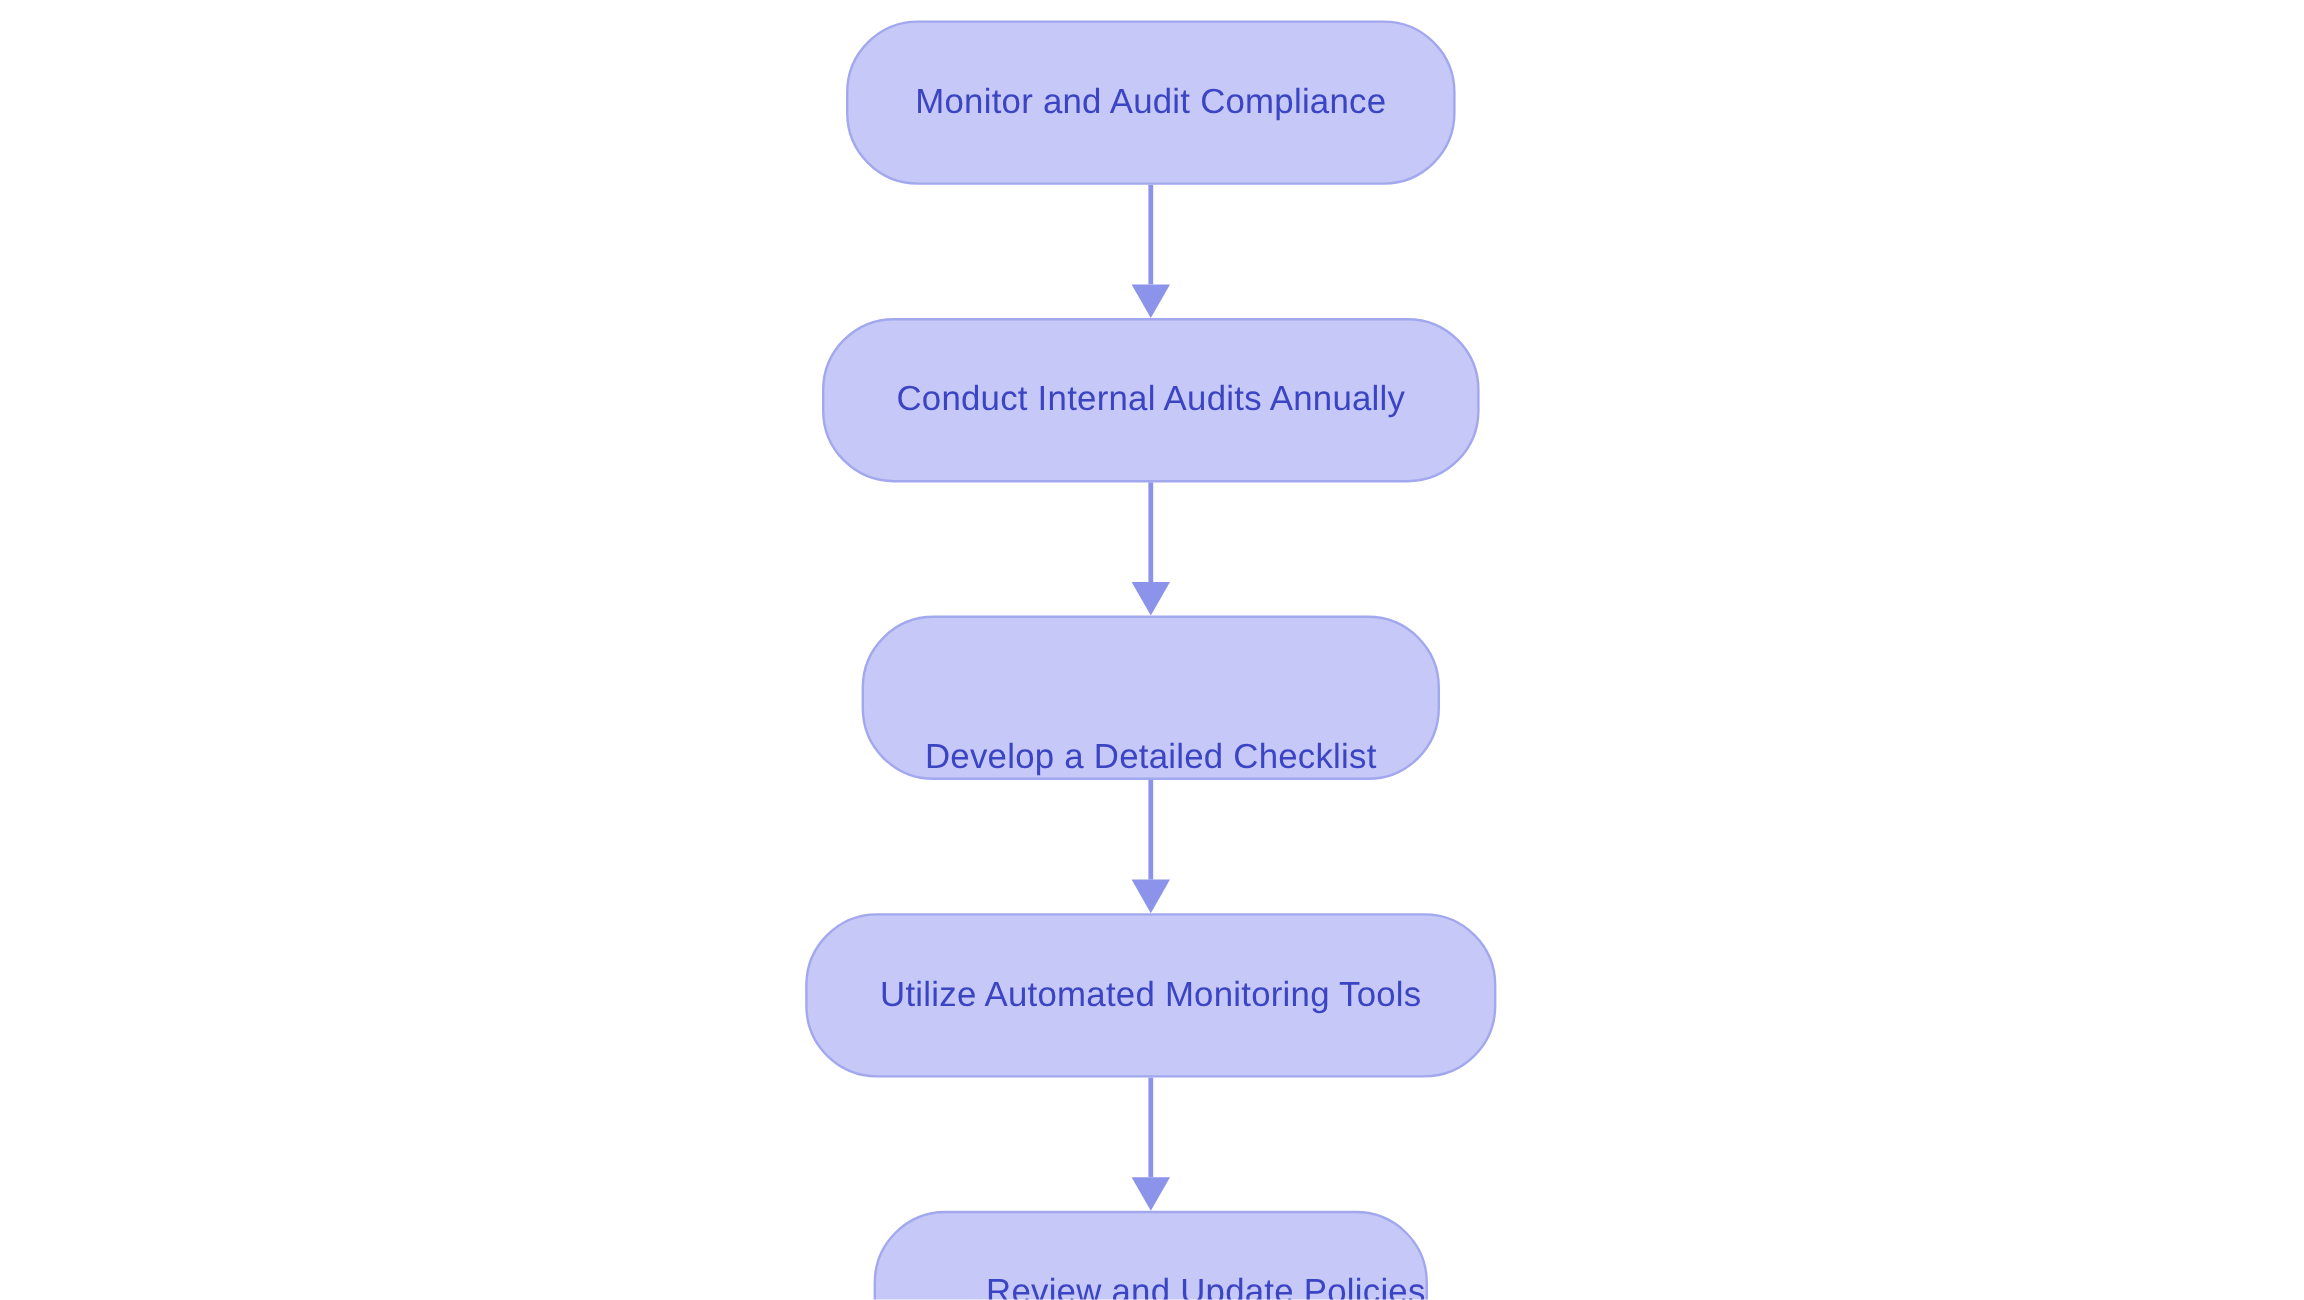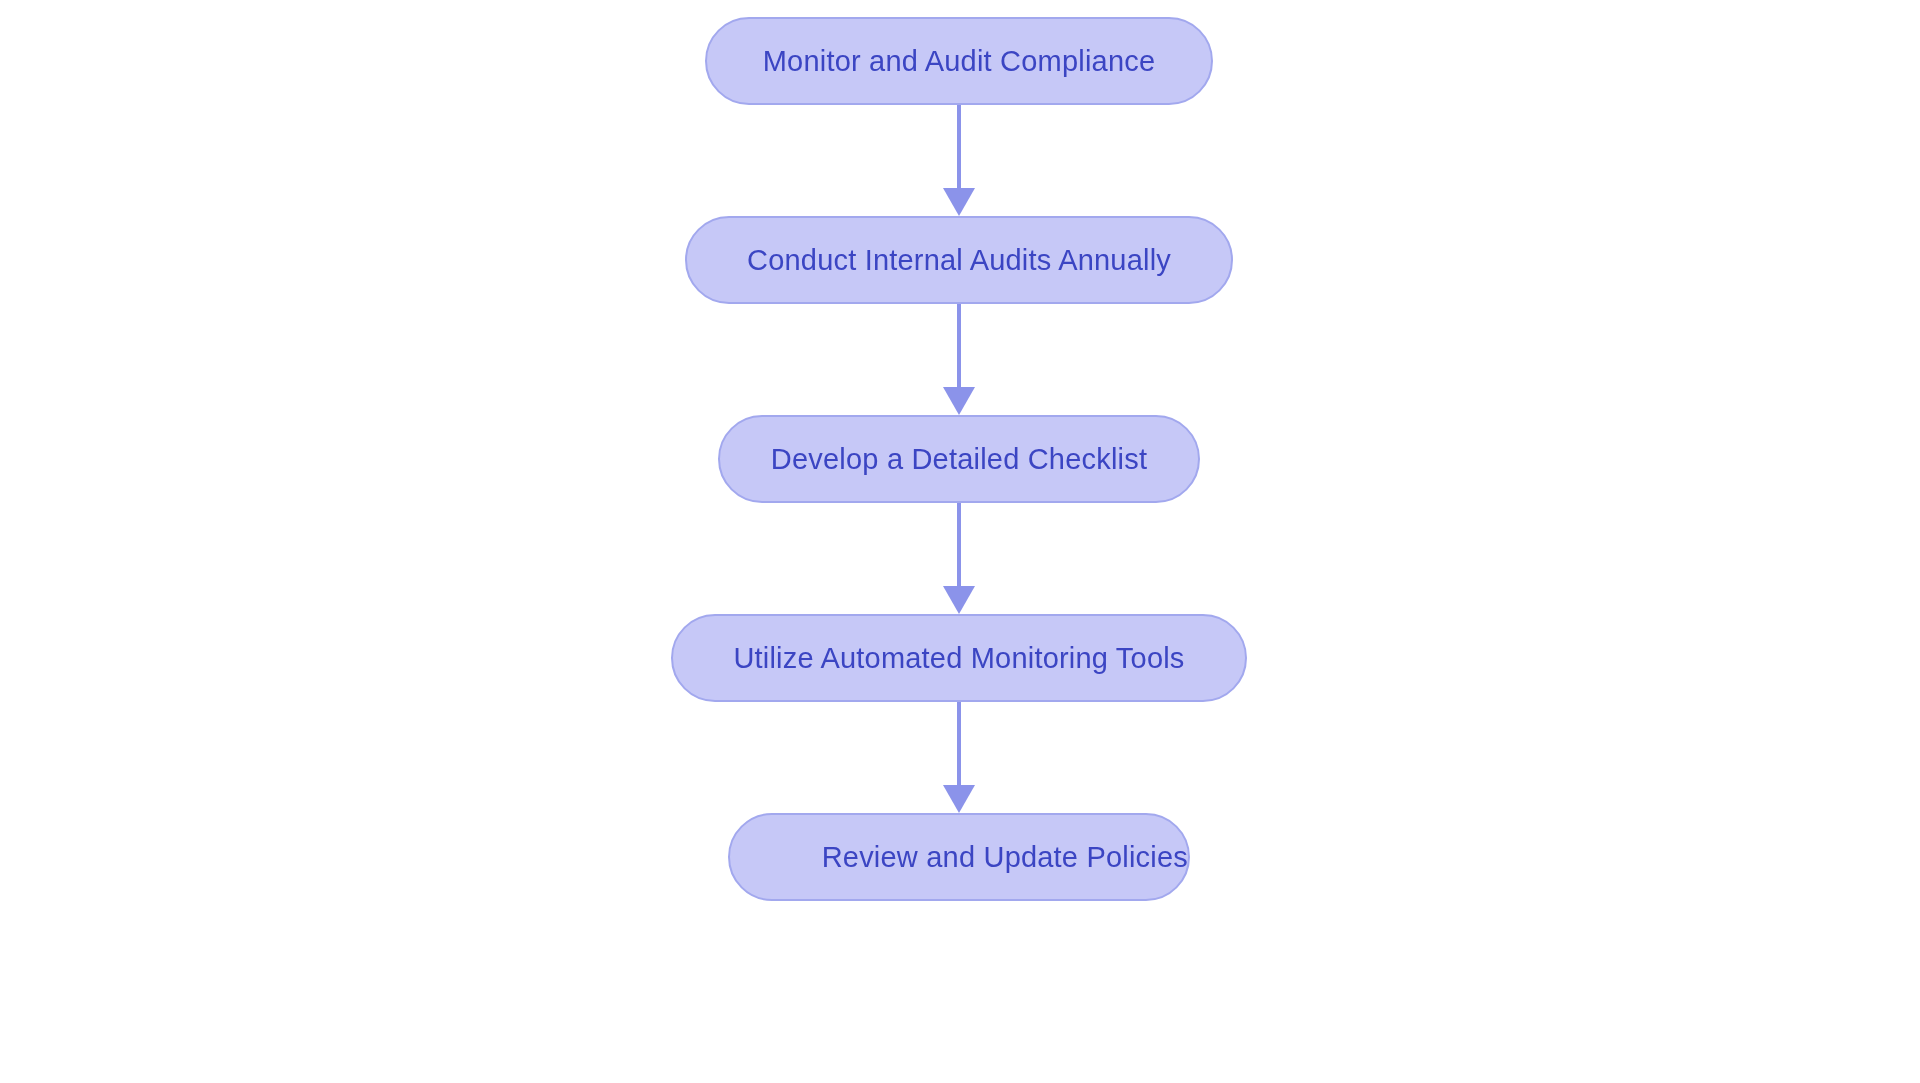--- a/index.html
+++ b/index.html
@@ -26,35 +26,35 @@
   .flow-column {
     position: absolute;
     left: 0;
     top: 17px;
     width: 1918px; 
     display: flex;
     flex-direction: column;
     align-items: center;
   }
   .flow-node {
-    height: 88px;
+    height: 137px;
     border-radius: 60px;
     background: var(--node_fill);
     border: 2px solid var(--node_border);
     display: flex;
     align-items: center;
     justify-content: center;
     color: var(--text);
     font-size: 29px;
     letter-spacing: 0.2px;
     white-space: nowrap;
   }
   .w1 { width: 508px; }
   .w2 { width: 548px; }
-  .w3 { width: 482px; }
+  .w3 { width: 482px; align-items: flex-end; }
   .w4 { width: 576px; text-align: center; }
   .w5 { width: 462px; justify-content: flex-end; }
   .flow-arrow {
     height: 111px;
     width: 32px;
     display: flex;
     flex-direction: column;
     align-items: center;
   }
   .flow-arrow .shaft {

